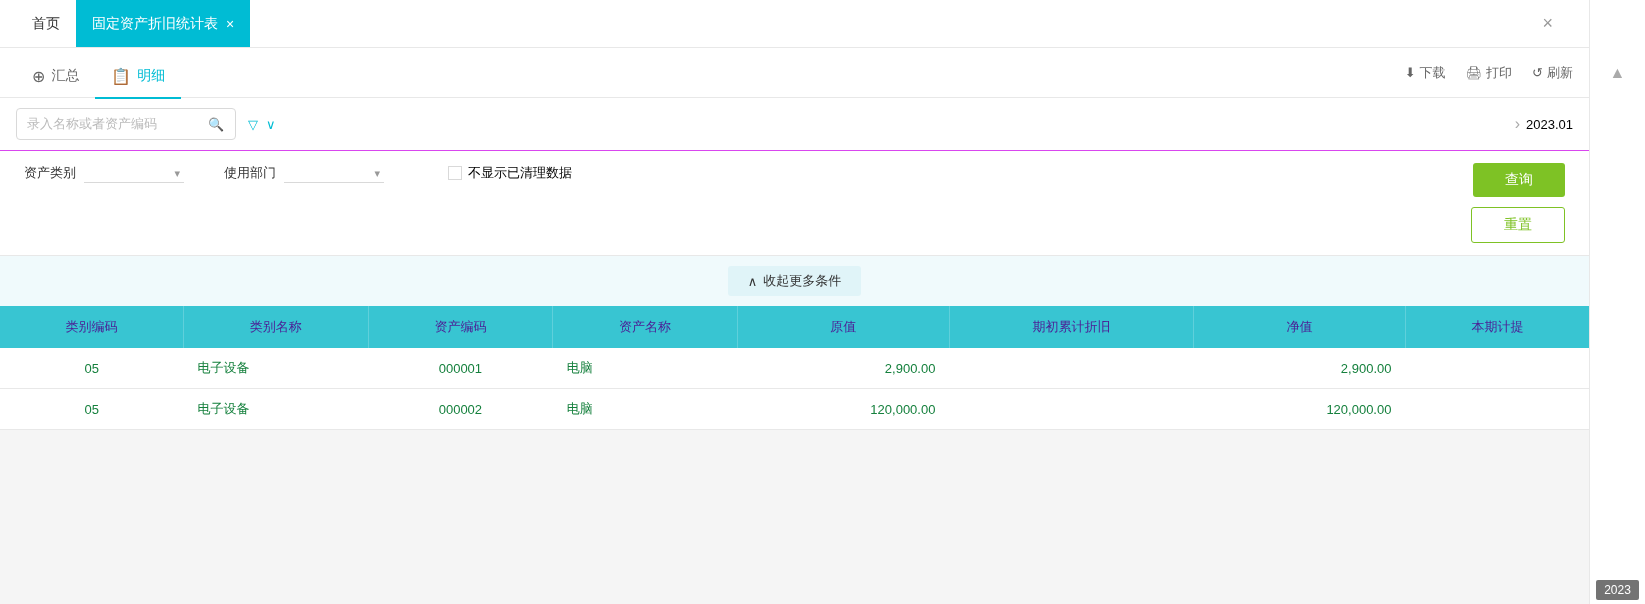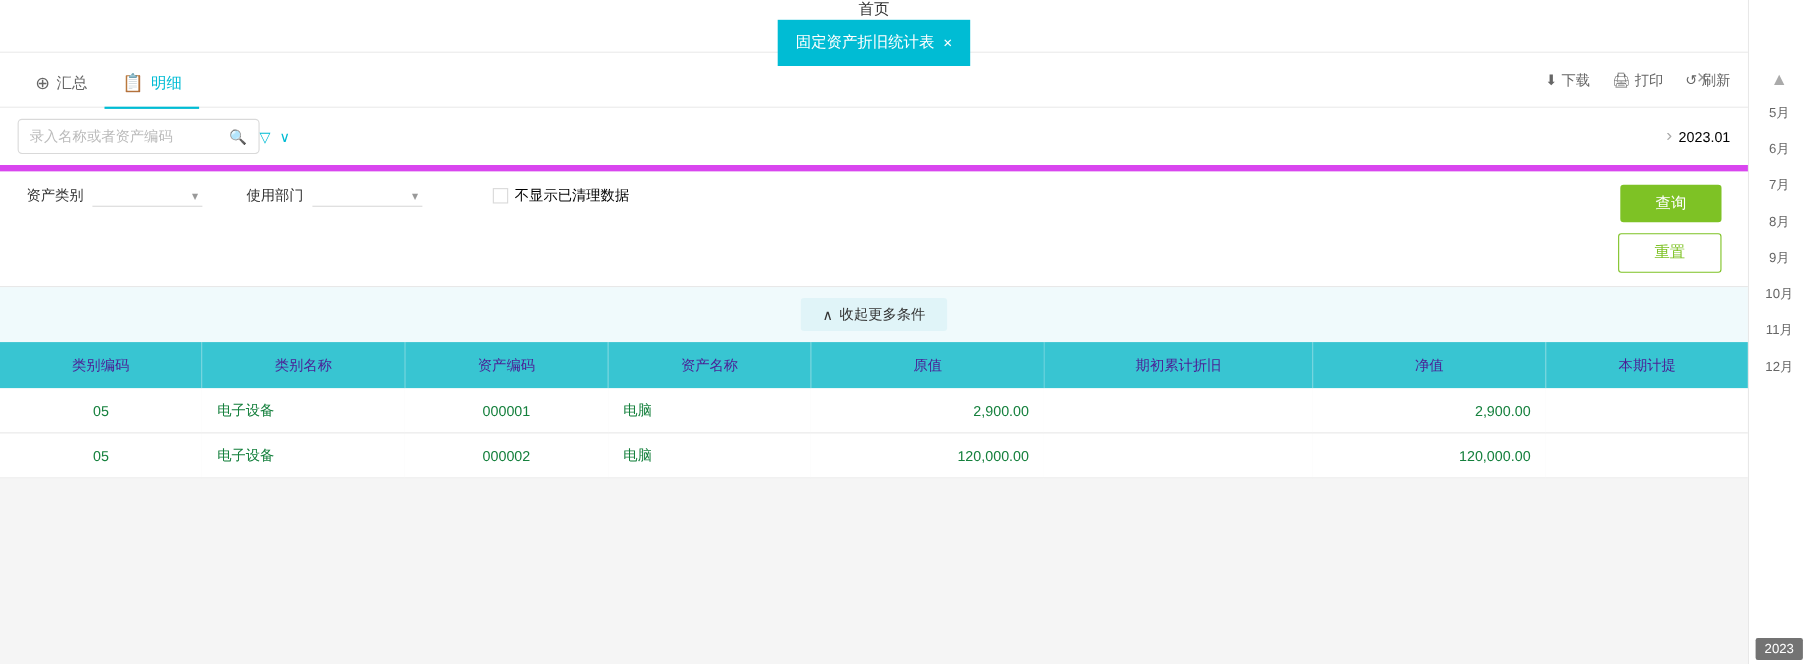--- a/index.html
+++ b/index.html
@@ -1,21 +1,21 @@
 <!DOCTYPE html>
 <html><head>
   <meta charset="utf-8">
   <style>
     * { box-sizing: border-box; margin: 0; padding: 0; }
     body { font-family: "Microsoft YaHei", "PingFang SC", sans-serif; font-size: 13px; background: #f5f5f5; overflow: hidden; width: 1645px; height: 604px; }
 
     
     .top-nav {
       display: flex; align-items: center; height: 48px; background: #fff;
-      border-bottom: 1px solid #e8e8e8; padding: 0 16px; gap: 0; flex-direction: column;
+      border-bottom: 1px solid #e8e8e8; padding: 0 16px; gap: 0;
     }
     .nav-home {
       color: #333; font-size: 14px; padding: 0 16px; cursor: pointer; height: 100%; display: flex; align-items: center;
     }
     .nav-tab {
       background: #00bcd4; color: #fff; font-size: 14px; padding: 12px 16px; height: 100%;
       display: flex; align-items: center; gap: 8px; cursor: pointer; position: relative;
     }
     .nav-tab-close { color: #fff; font-size: 14px; cursor: pointer; line-height: 1; }
     .close-x {
@@ -36,21 +36,21 @@
     .tab-btn.active { color: #00bcd4; border-bottom: 2px solid #00bcd4; }
     .tab-btn .tab-icon { font-size: 16px; }
     .tab-actions { display: flex; align-items: center; gap: 20px; }
     .tab-action-btn {
       display: flex; align-items: center; gap: 4px; color: #666; font-size: 13px; cursor: pointer;
     }
 
     
     .search-bar {
       display: flex; align-items: center; padding: 10px 16px; background: #fff;
-      border-bottom: 6px solid #d946ef; gap: 0;
+      border-bottom: 1px solid #d946ef; gap: 12px;
     }
     .search-input {
       border: 1px solid #d9d9d9; border-radius: 4px; padding: 5px 10px;
       font-size: 13px; color: #999; width: 220px; display: flex; align-items: center;
       gap: 8px; height: 32px; background: #fff;
     }
     .more-conditions {
       display: flex; align-items: center; gap: 4px; color: #00bcd4; cursor: pointer; font-size: 13px;
     }
     .chevron-right { color: #aaa; font-size: 16px; }
@@ -267,24 +267,14 @@
       <td class="num">120,000.00</td>
       <td class="num"></td>
     </tr>
         </tbody>
     </table>
   </div>
 </div>
 
 <div class="right-sidebar">
   <div class="scroll-up">▲</div>
-  <div id="month-list">
-      <div class="month-item">5月</div>
-      <div class="month-item">6月</div>
-      <div class="month-item">7月</div>
-      <div class="month-item">8月</div>
-      <div class="month-item">9月</div>
-      <div class="month-item">10月</div>
-      <div class="month-item">11月</div>
-      <div class="month-item">12月</div>
-    </div>
   <div class="month-badge">2023</div>
 </div>
 
 </body></html>

